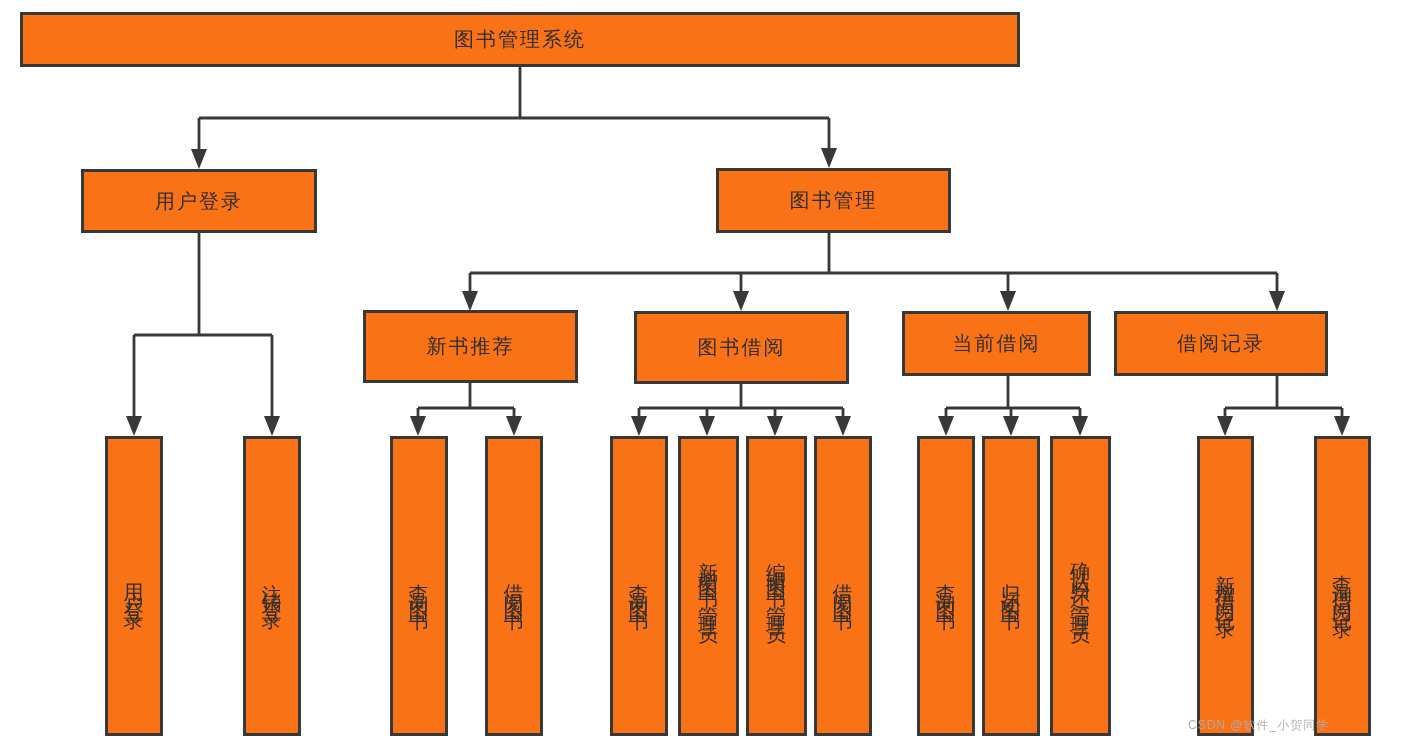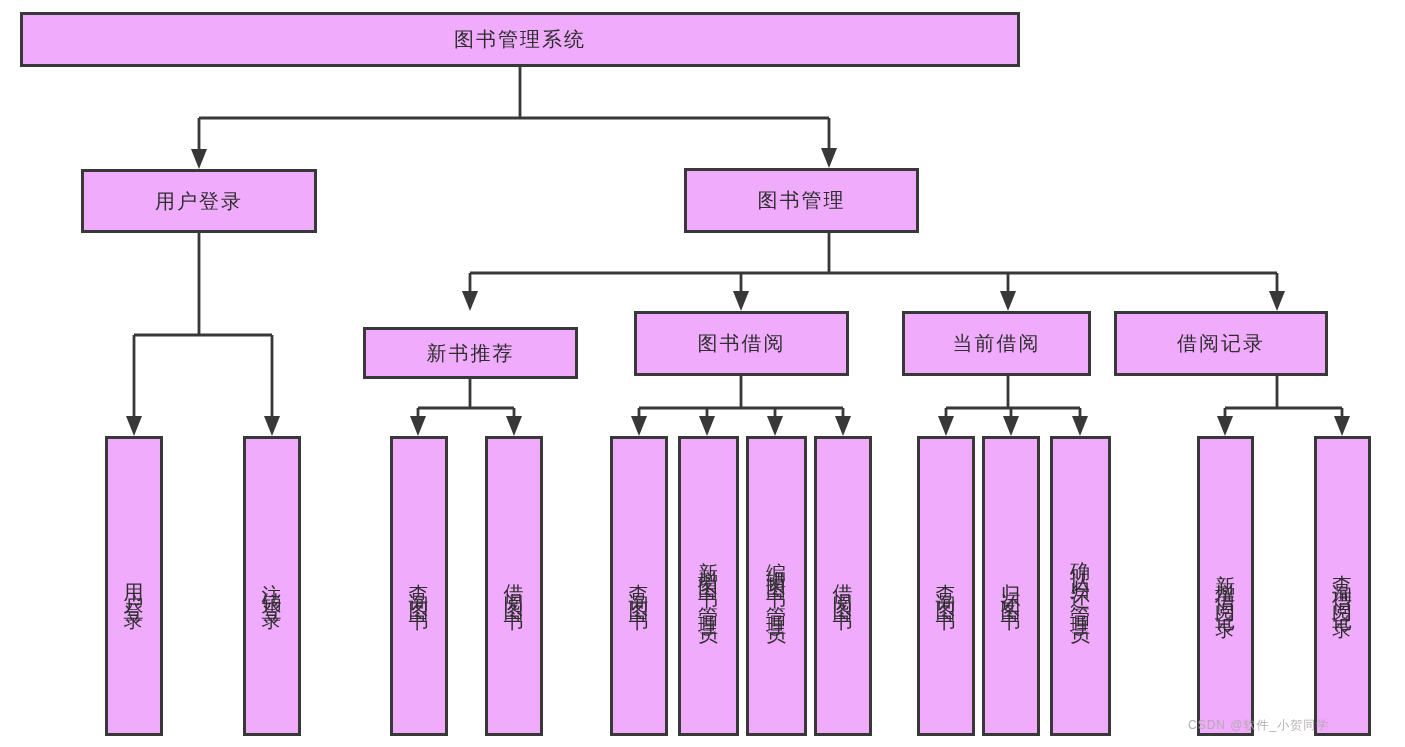--- a/index.html
+++ b/index.html
@@ -2,36 +2,36 @@
 <html><head>
 <meta charset="utf-8">
 <style>
   html,body{margin:0;padding:0;background:#ffffff;}
   .stage{
     position:relative;width:1405px;height:747px;background:#ffffff;
     font-family:"Liberation Sans","DejaVu Sans",sans-serif;color:#2e2e2e;overflow:hidden;
   }
   .stage svg{position:absolute;left:0;top:0;}
   .node{
-    position:absolute;box-sizing:border-box;border:3px solid #383838;background:#f0abfc;
+    position:absolute;box-sizing:border-box;border:3px solid #383838;background:#f97316;
     display:flex;align-items:center;justify-content:center;z-index:2;
   }
   .node .label{font-size:20px;letter-spacing:2px;white-space:nowrap;}
   .node.v .label{
     writing-mode:vertical-rl;text-orientation:mixed;
     font-size:20px;letter-spacing:9px;line-height:1;white-space:normal;
   }
   
   .n-root{left:20px;top:12px;width:1000px;height:55px;}
   
   .n-login{left:81px;top:169px;width:236px;height:64px;}
-  .n-bookmgmt{left:684px;top:168px;width:235px;height:65px;}
+  .n-bookmgmt{left:716px;top:168px;width:235px;height:65px;}
   
-  .n-recommend{left:363px;top:327px;width:215px;height:52px;}
-  .n-borrow{left:634px;top:311px;width:215px;height:65px;}
+  .n-recommend{left:363px;top:310px;width:215px;height:73px;}
+  .n-borrow{left:634px;top:311px;width:215px;height:73px;}
   .n-current{left:902px;top:311px;width:189px;height:65px;}
   .n-records{left:1114px;top:311px;width:214px;height:65px;}
   
   .leaf{top:436px;height:300px;width:58px;}
   .n-a1{left:105px;} .n-a2{left:243px;}
   .n-b1{left:390px;} .n-b2{left:485px;}
   .n-c1{left:610px;} .n-c2{left:678px;width:61px;} .n-c3{left:746px;width:61px;} .n-c4{left:814px;}
   .n-d1{left:917px;} .n-d2{left:982px;} .n-d3{left:1050px;width:61px;}
   .n-e1{left:1197px;width:57px;} .n-e2{left:1314px;width:57px;}
   .watermark{

